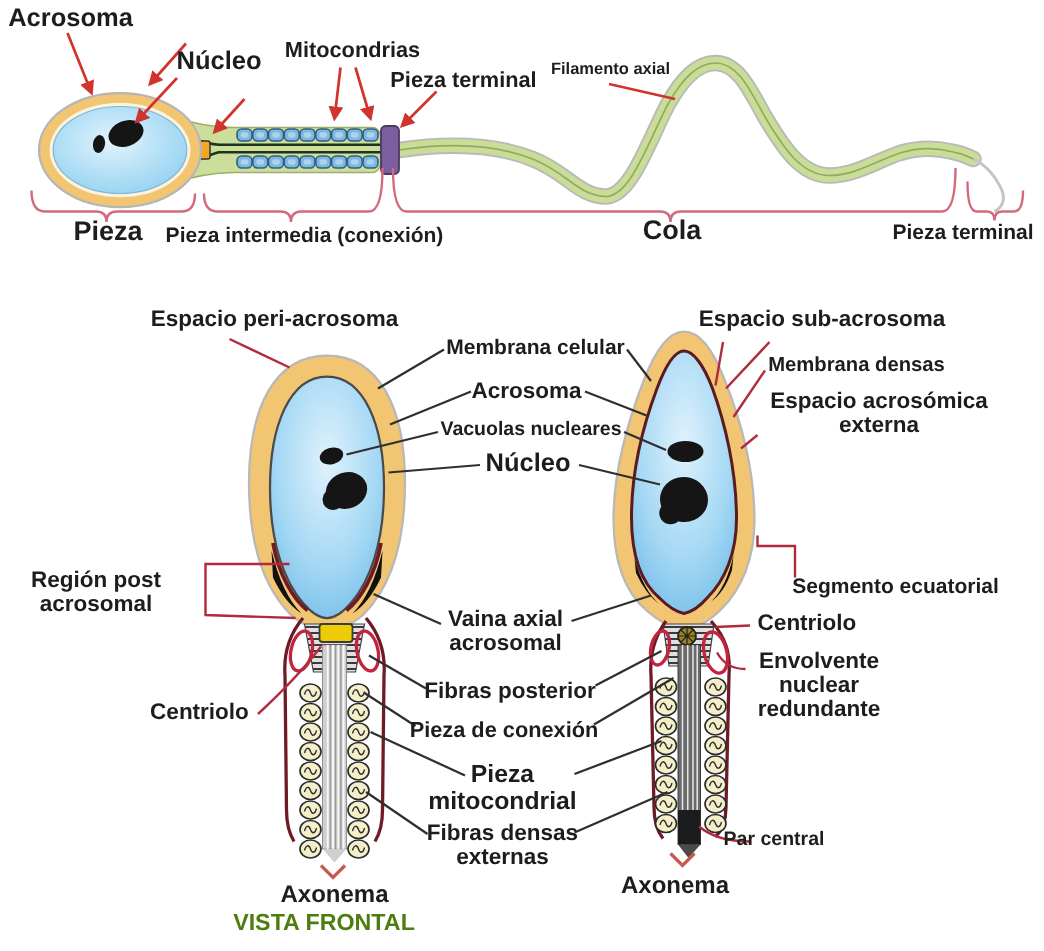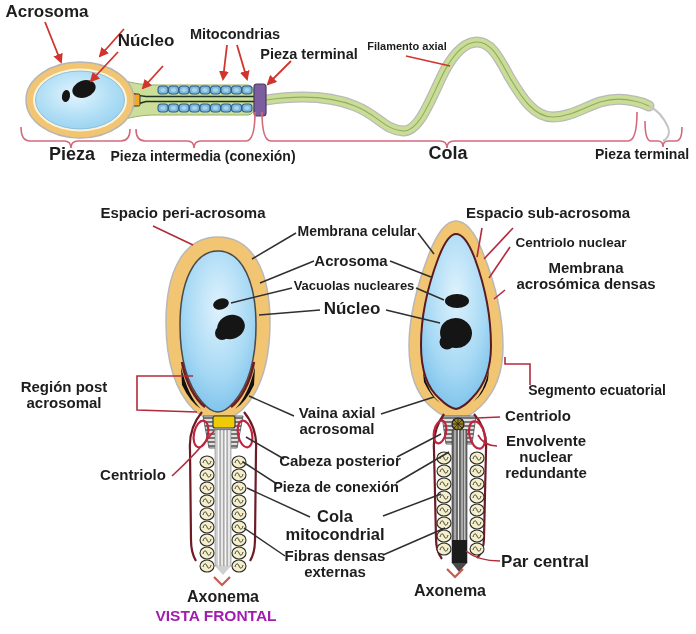--- a/index.html
+++ b/index.html
@@ -2,21 +2,21 @@
 <html><head>
 <meta charset="utf-8">
 <style>
   html,body { margin:0; padding:0; background:#ffffff; }
   .stage { position:relative; width:696px; height:634px; background:#ffffff; overflow:hidden;
            font-family:"Liberation Sans", sans-serif;padding-left:40px; }
   svg.art { position:absolute; left:0; top:0; }
   .lbl { position:absolute; transform:translateX(-50%); font-weight:700; color:#1d1d1d;
          text-align:center; white-space:nowrap; line-height:1.12; }
   .wrap { white-space:normal; line-height:1.08; }
-  .coral { color:#a21caf; }
+  .coral { color:#4d7c0f; }
 </style>
 </head>
 <body>
 
 <div class="stage">
 
 <svg class="art" width="696" height="634" viewBox="0 0 696 634">
   <defs>
     <radialGradient id="gBlueT" cx="45%" cy="40%" r="75%">
       <stop offset="0%" stop-color="#e3f4fd"></stop>
@@ -255,28 +255,28 @@
 <div class="lbl wrap" style="left:64px;top:379px;font-size:15px;width:104px">Región post acrosomal</div>
 <div class="lbl" style="left:133px;top:467px;font-size:15px">Centriolo</div>
 <div class="lbl" style="left:223px;top:588px;font-size:16px">Axonema</div>
 <div class="lbl coral" style="left:216px;top:607px;font-size:15.5px">VISTA FRONTAL</div>
 
 <div class="lbl" style="left:357px;top:224px;font-size:14px">Membrana celular</div>
 <div class="lbl" style="left:351px;top:253px;font-size:15px">Acrosoma</div>
 <div class="lbl" style="left:354px;top:279px;font-size:13px">Vacuolas nucleares</div>
 <div class="lbl" style="left:352px;top:299px;font-size:17px">Núcleo</div>
 <div class="lbl wrap" style="left:337px;top:405px;font-size:15px;width:88px">Vaina axial acrosomal</div>
-<div class="lbl" style="left:340px;top:453px;font-size:15px">Cabeza posterior</div>
+<div class="lbl" style="left:340px;top:453px;font-size:15px">Fibras posterior</div>
 <div class="lbl" style="left:336px;top:479px;font-size:14.5px">Pieza de conexión</div>
-<div class="lbl wrap" style="left:335px;top:508px;font-size:16.5px;width:110px">Cola mitocondrial</div>
+<div class="lbl wrap" style="left:335px;top:508px;font-size:16.5px;width:110px">Pieza mitocondrial</div>
 <div class="lbl wrap" style="left:335px;top:548px;font-size:15px;width:125px">Fibras densas externas</div>
 
 <div class="lbl" style="left:548px;top:205px;font-size:15px">Espacio sub-acrosoma</div>
-<div class="lbl" style="left:571px;top:235px;font-size:13.5px">Centriolo nuclear</div>
-<div class="lbl wrap" style="left:586px;top:260px;font-size:15px;width:155px">Membrana acrosómica densas</div>
+<div class="lbl" style="left:571px;top:235px;font-size:13.5px">Membrana densas</div>
+<div class="lbl wrap" style="left:586px;top:260px;font-size:15px;width:155px">Espacio acrosómica externa</div>
 <div class="lbl" style="left:597px;top:383px;font-size:14px">Segmento ecuatorial</div>
 <div class="lbl" style="left:538px;top:408px;font-size:15px">Centriolo</div>
 <div class="lbl wrap" style="left:546px;top:433px;font-size:15px;width:100px">Envolvente nuclear redundante</div>
-<div class="lbl" style="left:545px;top:552px;font-size:17px">Par central</div>
+<div class="lbl" style="left:516px;top:552px;font-size:13px">Par central</div>
 <div class="lbl" style="left:450px;top:582px;font-size:16px">Axonema</div>
 <div class="lbl coral" style="left:443px;top:645px;font-size:21px">VISTA LATERAL</div>
 
 </div>
 
 </body></html>

